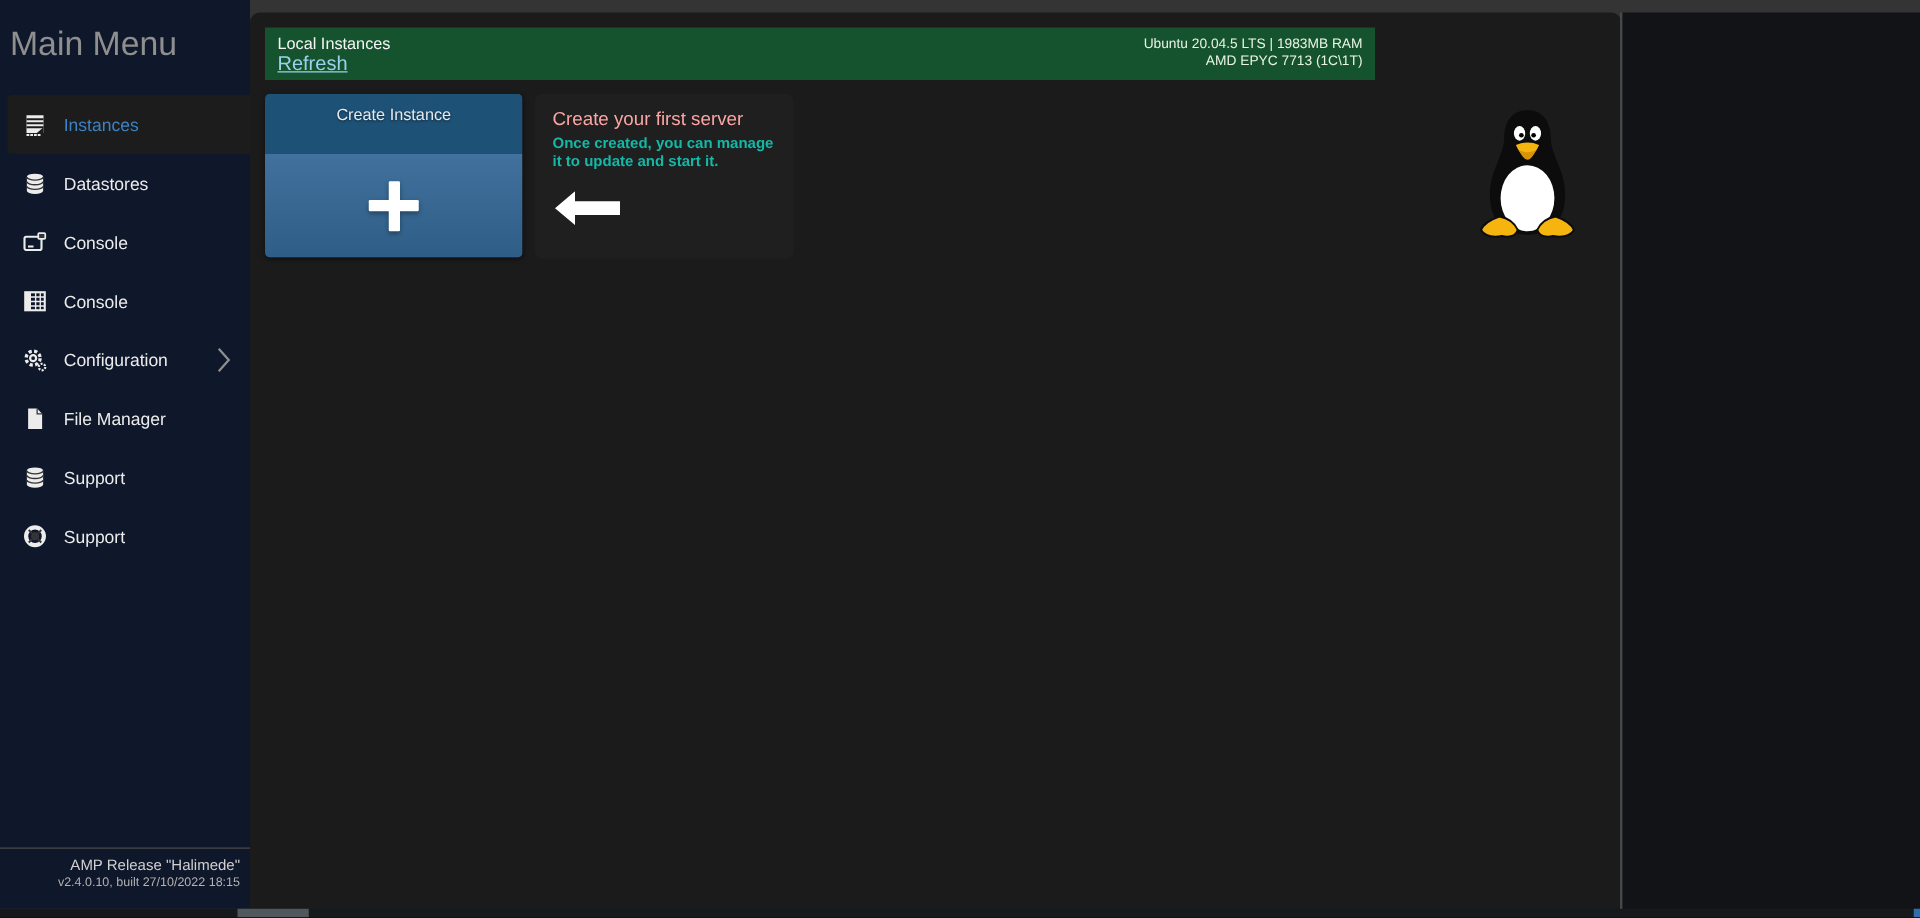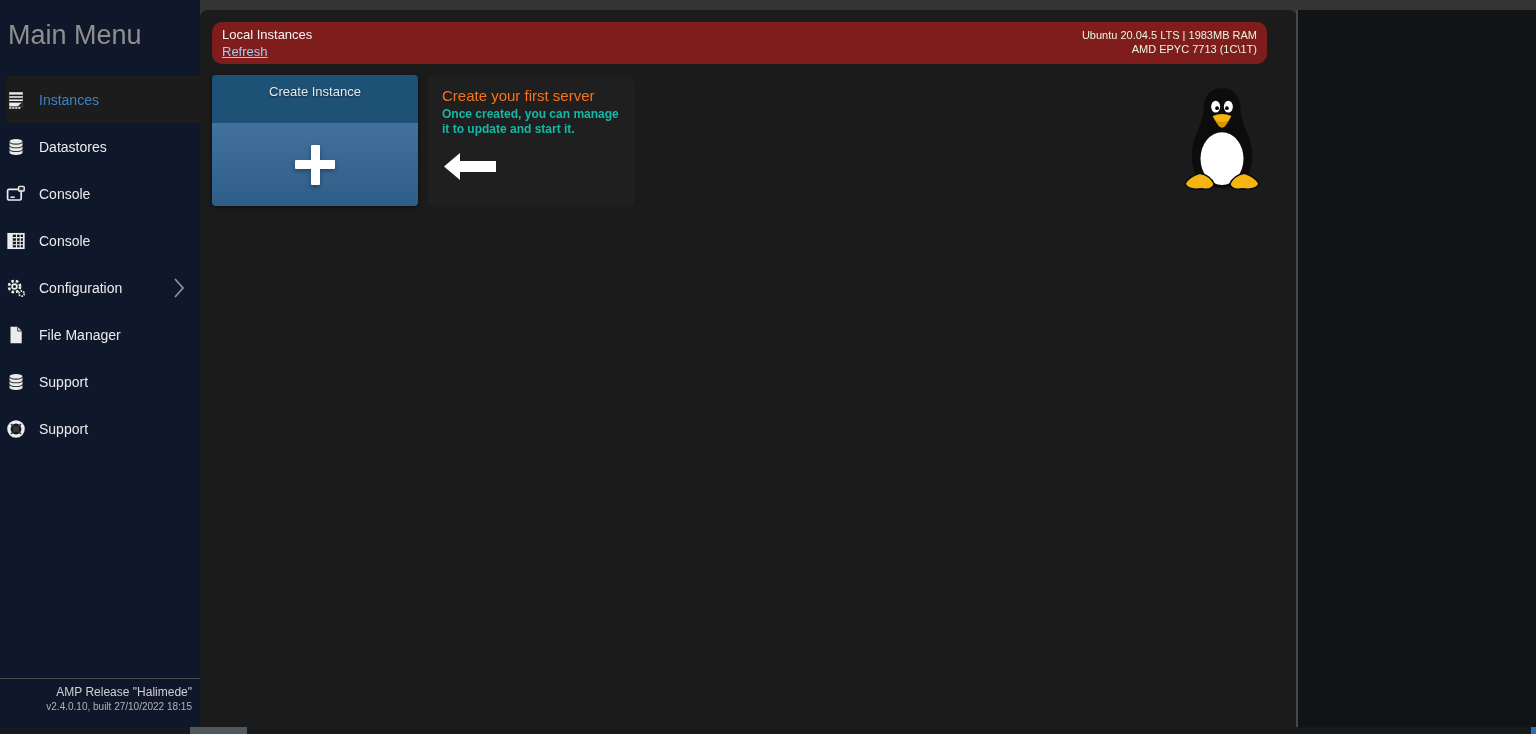--- a/index.html
+++ b/index.html
@@ -8,56 +8,56 @@
 
   
   .top-strip{position:absolute;left:0;top:0;width:1536px;height:10px;background:#343434;}
   .logo-partial{position:absolute;left:21px;top:0;width:26px;height:5px;border-radius:0 0 6px 6px;
                 background:linear-gradient(#9a9a9a,#4c4c4c);opacity:.8;}
 
   
   .sidebar{position:absolute;left:0;top:0;width:200px;height:727px;background:#0f172a;}
   .main-menu-title{position:absolute;left:8px;top:20px;font-size:27px;font-weight:400;color:#8f8f8f;}
   .nav{position:absolute;left:0;top:76px;width:200px;}
-  .nav-item{display:flex;align-items:center;height:47px;margin-left:6px;
+  .nav-item{display:flex;align-items:center;height:47px;margin-left:6px;padding-left:12px;
             cursor:pointer;color:#ececec;font-size:14px;}
   .nav-item.active{background:#1c1c1c;border-radius:3px 0 0 3px;color:#3d82c4;}
   .nav-icon{width:20px;height:20px;margin-right:13px;flex:0 0 20px;}
   .nav-chevron{margin-left:auto;margin-right:14px;}
   .sidebar-footer{position:absolute;left:0;bottom:7px;width:184px;padding:6px 8px 8px 8px;
                   border-top:1px solid #4a4a4a;text-align:right;}
   .release-line1{font-size:12px;color:#d0d0d0;}
   .release-line2{font-size:10px;color:#b2b2b2;margin-top:2px;}
 
   
   .main-panel{position:absolute;left:200px;top:10px;width:1097px;height:718px;
               background:#1b1b1b;border-radius:8px 8px 0 0;}
-  .green-bar{position:absolute;left:12px;top:12px;width:1055px;height:42px;background:#7f1d1d;
-             border-radius:10px;box-sizing:border-box;padding:5px 10px;}
+  .green-bar{position:absolute;left:12px;top:12px;width:888px;height:42px;background:#14532d;
+             border-radius:0;box-sizing:border-box;padding:5px 10px;}
   .green-bar-title{font-size:13px;color:#f5f5f5;}
-  .green-bar-refresh{font-size:13px;color:#9bd1ee;text-decoration:underline;cursor:pointer;display:inline-block;margin-top:1px;}
+  .green-bar-refresh{font-size:16px;color:#9bd1ee;text-decoration:underline;cursor:pointer;display:inline-block;margin-top:1px;}
   .green-bar-sys{position:absolute;right:10px;top:6px;text-align:right;font-size:11px;font-weight:400;
                  color:#e9f4e2;line-height:14px;}
 
   
   .create-card{position:absolute;left:12px;top:65px;width:206px;height:131px;border-radius:4px;
                overflow:hidden;cursor:pointer;box-shadow:0 1px 4px rgba(0,0,0,.5);}
   .create-card-header{height:48px;background:#1e5176;display:flex;align-items:flex-start;justify-content:center;
                       padding-top:9px;box-sizing:border-box;font-size:13px;color:#e4ebf1;
                       text-shadow:0 1px 2px rgba(0,0,0,.55);text-align:center;}
   .create-card-body{height:83px;background:linear-gradient(#41719c,#2e5e88);
                     display:flex;align-items:center;justify-content:center;}
   .plus{position:relative;width:40px;height:40px;filter:drop-shadow(0 2px 2px rgba(0,0,0,.35));}
   .plus::before,.plus::after{content:"";position:absolute;background:#fff;border-radius:1px;}
   .plus::before{left:0;top:15.5px;width:40px;height:9px;}
   .plus::after{left:15.5px;top:0;width:9px;height:40px;}
 
   .hint-card{position:absolute;left:228px;top:65px;width:207px;height:132px;border-radius:6px;
              background:#1f1f1f;box-sizing:border-box;padding:12px 14px;}
-  .hint-title{font-size:15px;color:#f97316;}
+  .hint-title{font-size:15px;color:#fca5a5;}
   .hint-body{font-size:12px;font-weight:700;color:#14b8a6;line-height:15px;margin-top:3px;}
   .hint-arrow{margin-top:16px;margin-left:2px;}
 
   .tux{position:absolute;left:978px;top:75px;width:88px;height:108px;}
 
   
   .v-divider{position:absolute;left:1296px;top:10px;width:2px;height:718px;background:#43484b;}
   .right-gutter{position:absolute;left:1298px;top:10px;width:238px;height:718px;background:#121316;}
 
   

